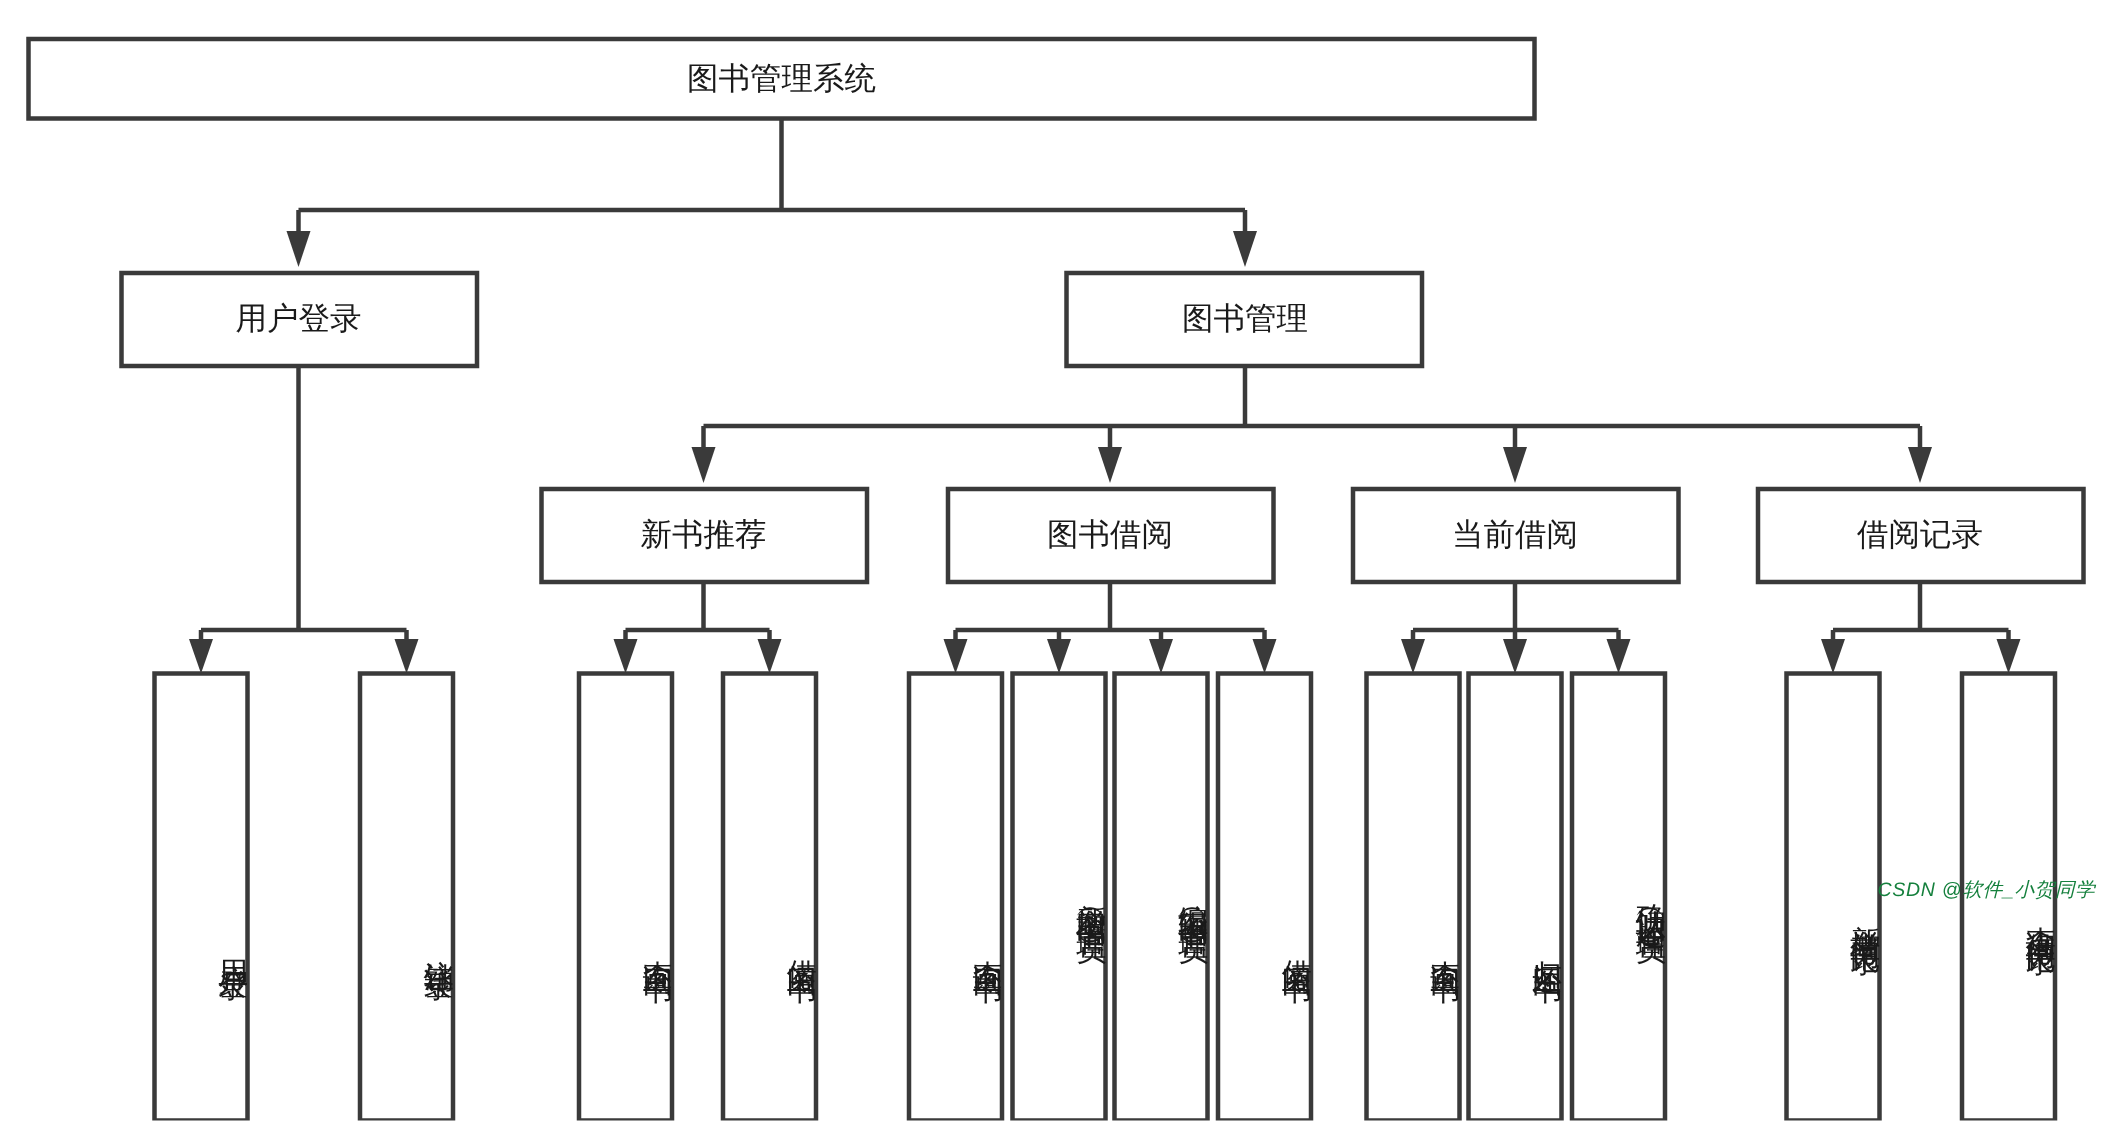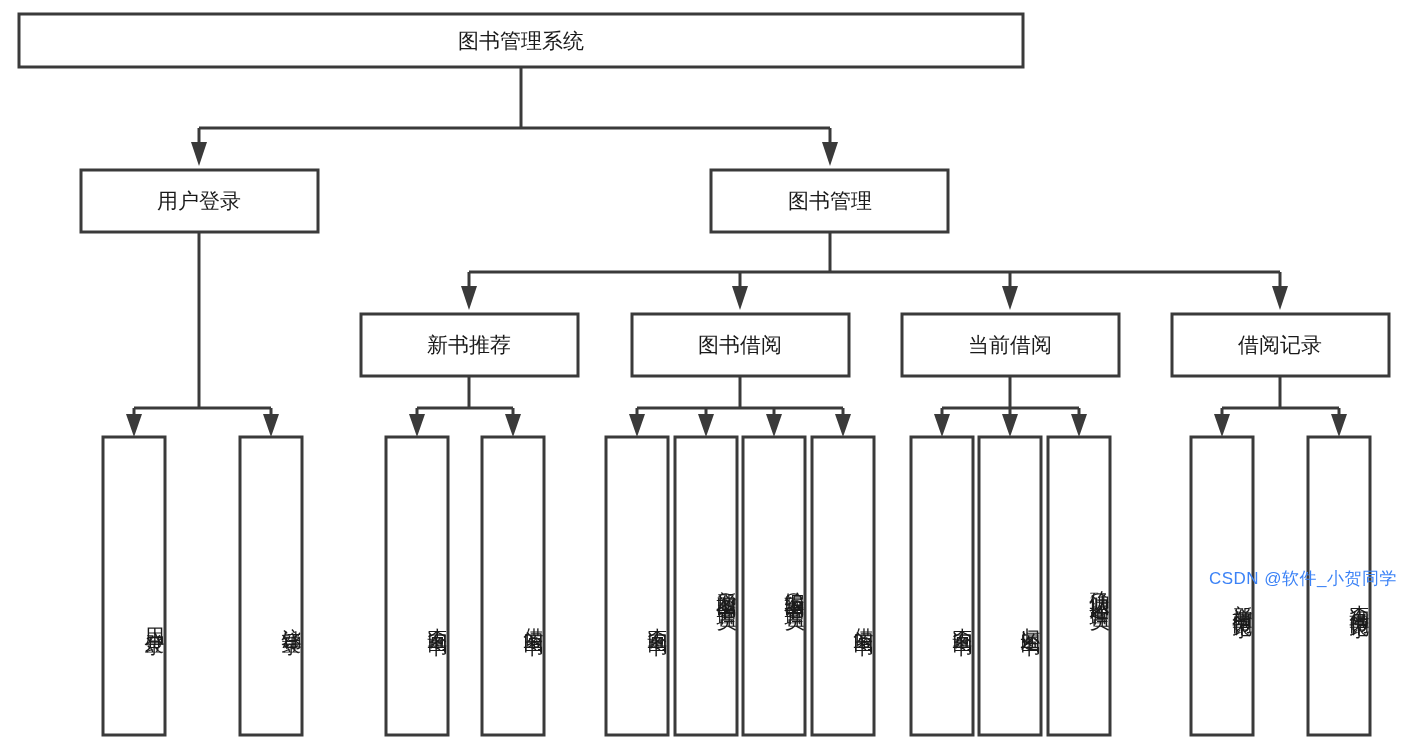--- a/index.html
+++ b/index.html
@@ -11,20 +11,21 @@
     width: 1405px;
     height: 747px;
     overflow: hidden;
     font-family: "Liberation Sans", "DejaVu Sans", sans-serif;
   }
   #diagram-root {
     position: relative;
     width: 1405px;
     height: 596px;
     background: #ffffff;
+    margin-top: 12px;
   }
   svg.diagram-svg {
     position: absolute;
     left: 0;
     top: 0;
     width: 1405px;
     height: 747px;
     display: block;
   }
   .node-box {
@@ -62,24 +63,25 @@
     color: #1a1a1a;
     letter-spacing: 3px;
     white-space: nowrap;
     pointer-events: none;
   }
   .watermark {
     position: absolute;
     right: 8px;
     bottom: 6px;
     font-family: "Liberation Sans", "DejaVu Sans", sans-serif;
-    font-size: 17px;
-    color: #3b82f6;
+    font-size: 13px;
+    color: #15803d;
     letter-spacing: 0.5px;
     user-select: none;
+    font-style: italic;
   }
 </style>
 </head>
 <body>
 
 <div id="diagram-root">
 
   <svg class="diagram-svg" viewBox="0 0 1405 747" xmlns="http://www.w3.org/2000/svg">
 
     <g>

